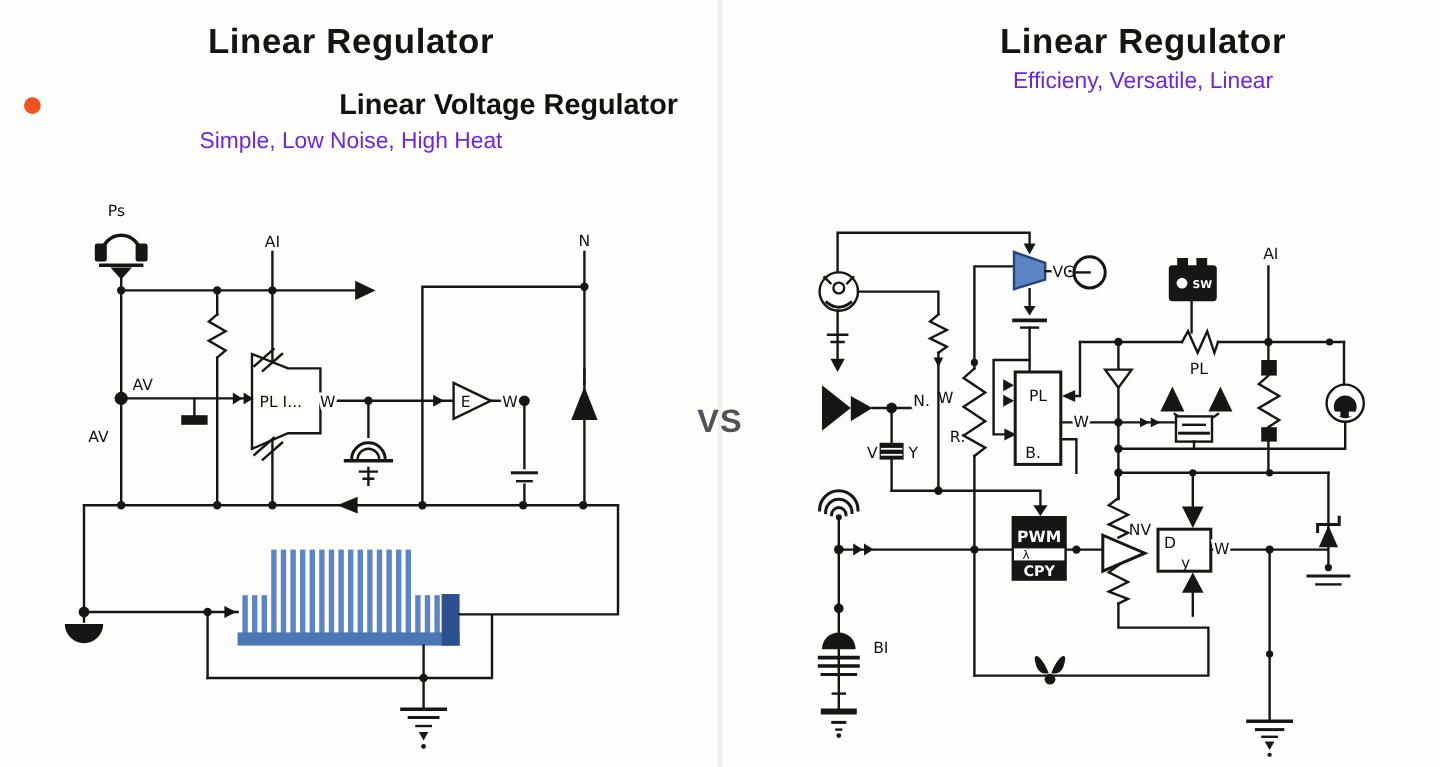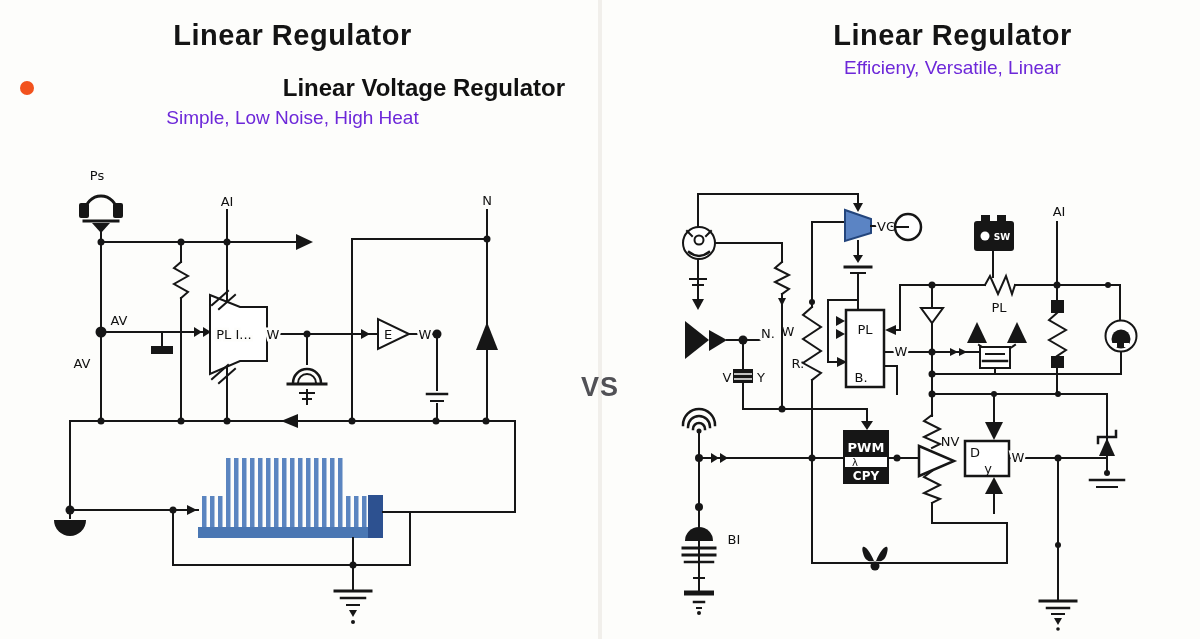--- a/index.html
+++ b/index.html
@@ -14,21 +14,21 @@
   .panel-header.left{left:20px;top:20px;width:545px;}
   .panel-header.right{left:705px;top:20px;width:495px;}
   .panel-title{font-size:29px;font-weight:bold;letter-spacing:.5px;color:#141414;line-height:1.1;}
   .bullet-row{display:flex;align-items:center;justify-content:space-between;margin-top:22px;gap:14px;}
   .bullet{width:14px;height:14px;border-radius:50%;display:inline-block;}
   .panel-header.left .bullet{background:#f2521d;}
   .panel-header.right .bullet{background:#e31f1f;}
   .panel-heading{font-size:24px;font-weight:bold;color:#111;}
   .tagline{font-size:19px;margin-top:5px;color:#6d28d9;}
   .vs{position:absolute;left:570px;top:336px;width:60px;text-align:center;
-      font-size:27px;font-weight:bold;color:#515156;letter-spacing:1px;margin-top:36px;}
+      font-size:27px;font-weight:bold;color:#515156;letter-spacing:1px;}
   svg.circuits{position:absolute;left:0;top:0;}
   .w{stroke:#161616;stroke-width:2;fill:none;stroke-linecap:square;}
   .w25{stroke:#161616;stroke-width:2.5;fill:none;stroke-linecap:square;}
   .w3{stroke:#161616;stroke-width:3;fill:none;stroke-linecap:square;}
   .f{fill:#161616;stroke:none;}
   .sym{fill:#ffffff;stroke:#161616;stroke-width:2;}
   .sym25{fill:#ffffff;stroke:#161616;stroke-width:2.5;}
   text.cl{font-family:"DejaVu Sans","Liberation Sans",sans-serif;font-size:13px;fill:#111;}
   text.halo{paint-order:stroke;stroke:#fdfdfb;stroke-width:5px;}
   text.wht{fill:#ffffff;font-weight:bold;}

